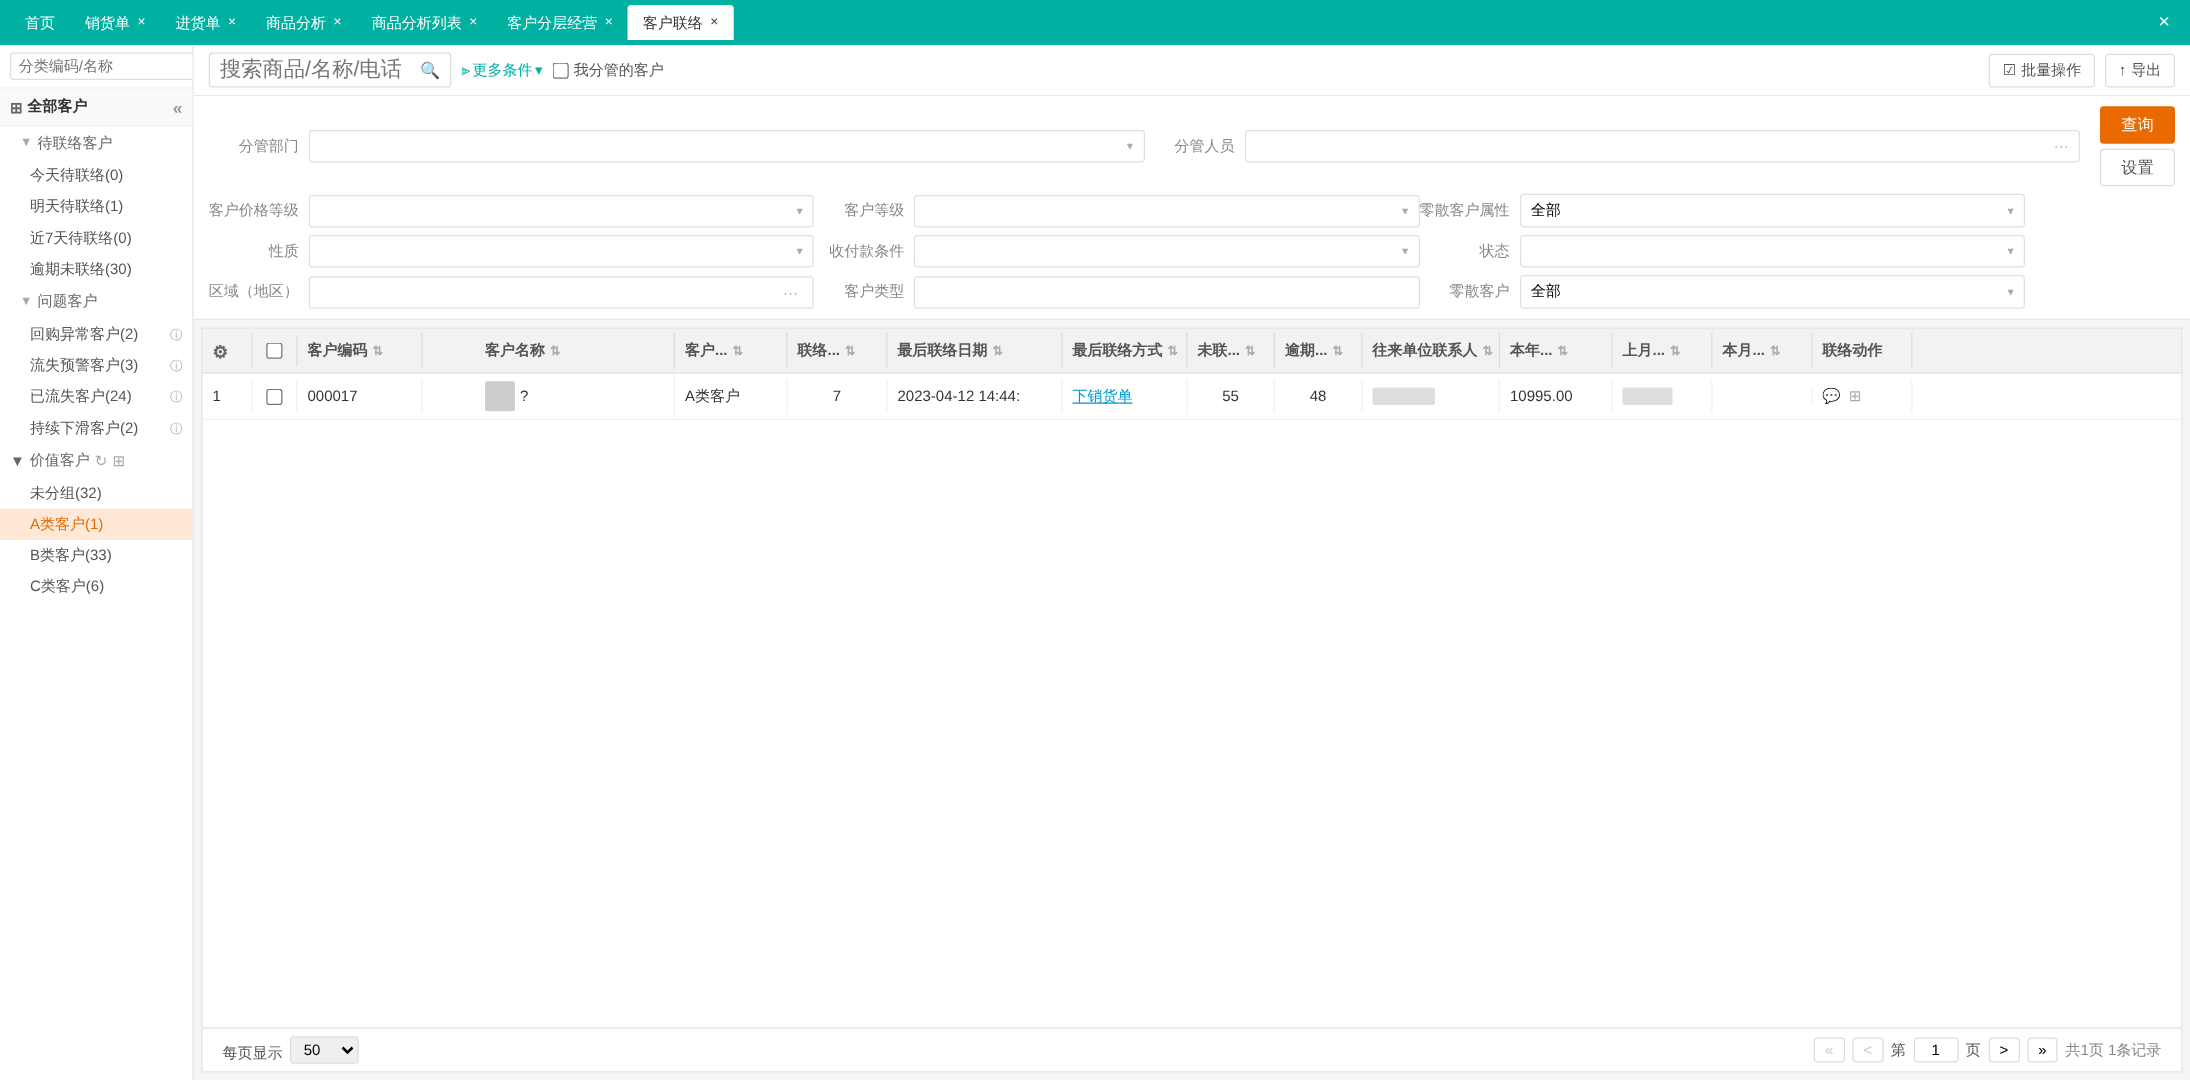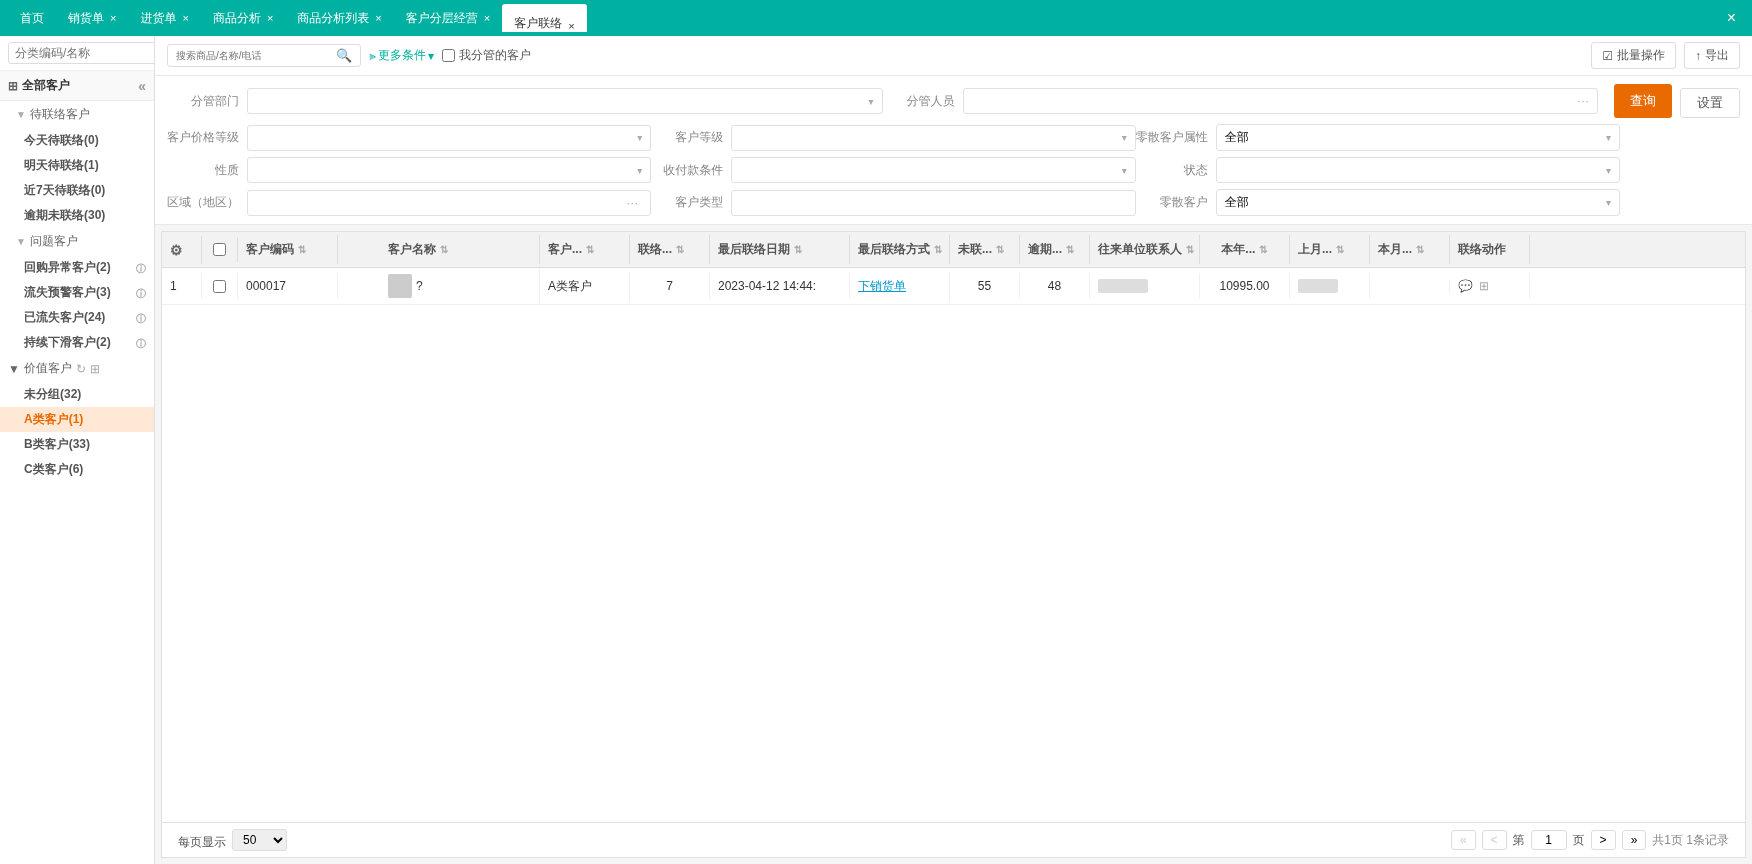--- a/index.html
+++ b/index.html
@@ -7,21 +7,21 @@
     
     
     .top-nav {
       display: flex; align-items: center; background: #00b0a0; height: 36px; padding: 0 8px;
     }
     .nav-tab {
       display: flex; align-items: center; padding: 0 12px; height: 28px; color: #fff;
       cursor: pointer; white-space: nowrap; font-size: 13px;
     }
     .nav-tab.active {
-      background: #fff; color: #333; border-radius: 3px 3px 0 0; align-items: flex-end;
+      background: #fff; color: #333; border-radius: 3px 3px 0 0;
     }
     .nav-tab .close-icon { margin-left: 6px; font-size: 11px; color: inherit; }
     .nav-tab.home { background: transparent; color: #fff; }
     .top-nav-close {
       margin-left: auto; color: #fff; font-size: 16px; cursor: pointer; padding: 4px 8px;
     }
 
     
     .main-layout { display: flex; height: calc(864px - 36px); }
 
@@ -41,41 +41,41 @@
       background: #f9f9f9; border-bottom: 1px solid #eee; cursor: pointer;
     }
     .sidebar-section-header .grid-icon { margin-right: 4px; color: #666; }
     .sidebar-section-header .collapse-icon { margin-left: auto; color: #999; font-size: 14px; }
     .sidebar-group-label {
       display: flex; align-items: center; padding: 5px 8px 5px 16px; color: #666; cursor: pointer;
       font-size: 12px;
     }
     .sidebar-group-label .arrow { margin-right: 4px; color: #aaa; font-size: 10px; }
     .sidebar-item {
-      display: flex; align-items: flex-end; padding: 4px 8px 4px 24px; color: #555;
-      cursor: pointer; font-size: 12px; font-weight: bold;
+      display: flex; align-items: center; padding: 4px 8px 4px 24px; color: #555;
+      cursor: pointer; font-size: 12px;
     }
     .sidebar-item.active { background: #ffe8d6; color: #e86a00; }
     .sidebar-item .info-icon { margin-left: auto; color: #aaa; font-size: 10px; }
 
     
     .content-area {
       flex: 1; display: flex; flex-direction: column; background: #f5f5f5; overflow: hidden;
     }
 
     
     .filter-bar {
       background: #fff; padding: 6px 12px; display: flex; align-items: center;
       border-bottom: 1px solid #e8e8e8; gap: 8px;
     }
     .filter-search {
       display: flex; align-items: center; border: 1px solid #ddd; border-radius: 3px;
       padding: 3px 8px; background: #fff;
     }
-    .filter-search input { border: none; outline: none; font-size: 10px; width: 160px; color: #8b5cf6; }
+    .filter-search input { border: none; outline: none; font-size: 17px; width: 160px; color: #8b5cf6; }
     .filter-search .search-icon { color: #00b0a0; font-size: 13px; cursor: pointer; }
     .filter-more {
       display: flex; align-items: center; color: #00b0a0; cursor: pointer; font-size: 12px; gap: 2px;
     }
     .filter-more .funnel-icon { font-size: 12px; }
     .filter-checkbox { display: flex; align-items: center; gap: 4px; color: #555; cursor: pointer; }
     .filter-checkbox input { cursor: pointer; }
     .filter-actions { margin-left: auto; display: flex; gap: 8px; align-items: center; }
     .btn-batch { border: 1px solid #ddd; background: #fff; padding: 4px 10px; border-radius: 3px; cursor: pointer; color: #555; font-size: 12px; display: flex; align-items: center; gap: 4px; }
     .btn-export { border: 1px solid #ddd; background: #fff; padding: 4px 10px; border-radius: 3px; cursor: pointer; color: #555; font-size: 12px; display: flex; align-items: center; gap: 4px; }
@@ -107,21 +107,21 @@
     .filter-more-dots { color: #aaa; padding: 0 4px; cursor: pointer; }
     .btn-query {
       background: #e86a00; color: #fff; border: none; padding: 6px 16px;
       border-radius: 3px; cursor: pointer; font-size: 13px; margin-left: 8px;
     }
     .btn-setting {
       background: #fff; color: #555; border: 1px solid #ddd; padding: 5px 16px;
       border-radius: 3px; cursor: pointer; font-size: 13px; margin-left: 8px; margin-top: 4px;
     }
     .query-btns {
-      display: flex; flex-direction: row; padding-left: 8px;
+      display: flex; flex-direction: column; padding-left: 8px;
     }
 
     
     .table-container {
       flex: 1; background: #fff; margin: 6px; border: 1px solid #e0e0e0;
       display: flex; flex-direction: column; overflow: hidden;
     }
     .table-header-row {
       display: flex; align-items: center; background: #f2f2f2; border-bottom: 1px solid #ddd;
       font-size: 12px; color: #555; font-weight: bold; min-height: 36px;
@@ -147,21 +147,21 @@
     .col-cb { width: 36px; justify-content: center; }
     .col-code { width: 100px; }
     .col-name { width: 160px; margin-left: 42px; }
     .col-type { width: 90px; }
     .col-contact { width: 80px; }
     .col-lastdate { width: 140px; }
     .col-lastway { width: 100px; }
     .col-nocontact { width: 70px; }
     .col-overdue { width: 70px; }
     .col-unitcontact { width: 110px; align-items: center; }
-    .col-thisyear { width: 90px; justify-content: center; }
+    .col-thisyear { width: 90px; }
     .col-lastmonth { width: 80px; }
     .col-thismonth { width: 80px; text-align: right; }
     .col-action { width: 80px; }
 
     
     .gear-icon { color: #666; cursor: pointer; font-size: 14px; }
 
     
     .pagination-bar {
       background: #fff; border-top: 1px solid #e0e0e0; padding: 6px 16px;

